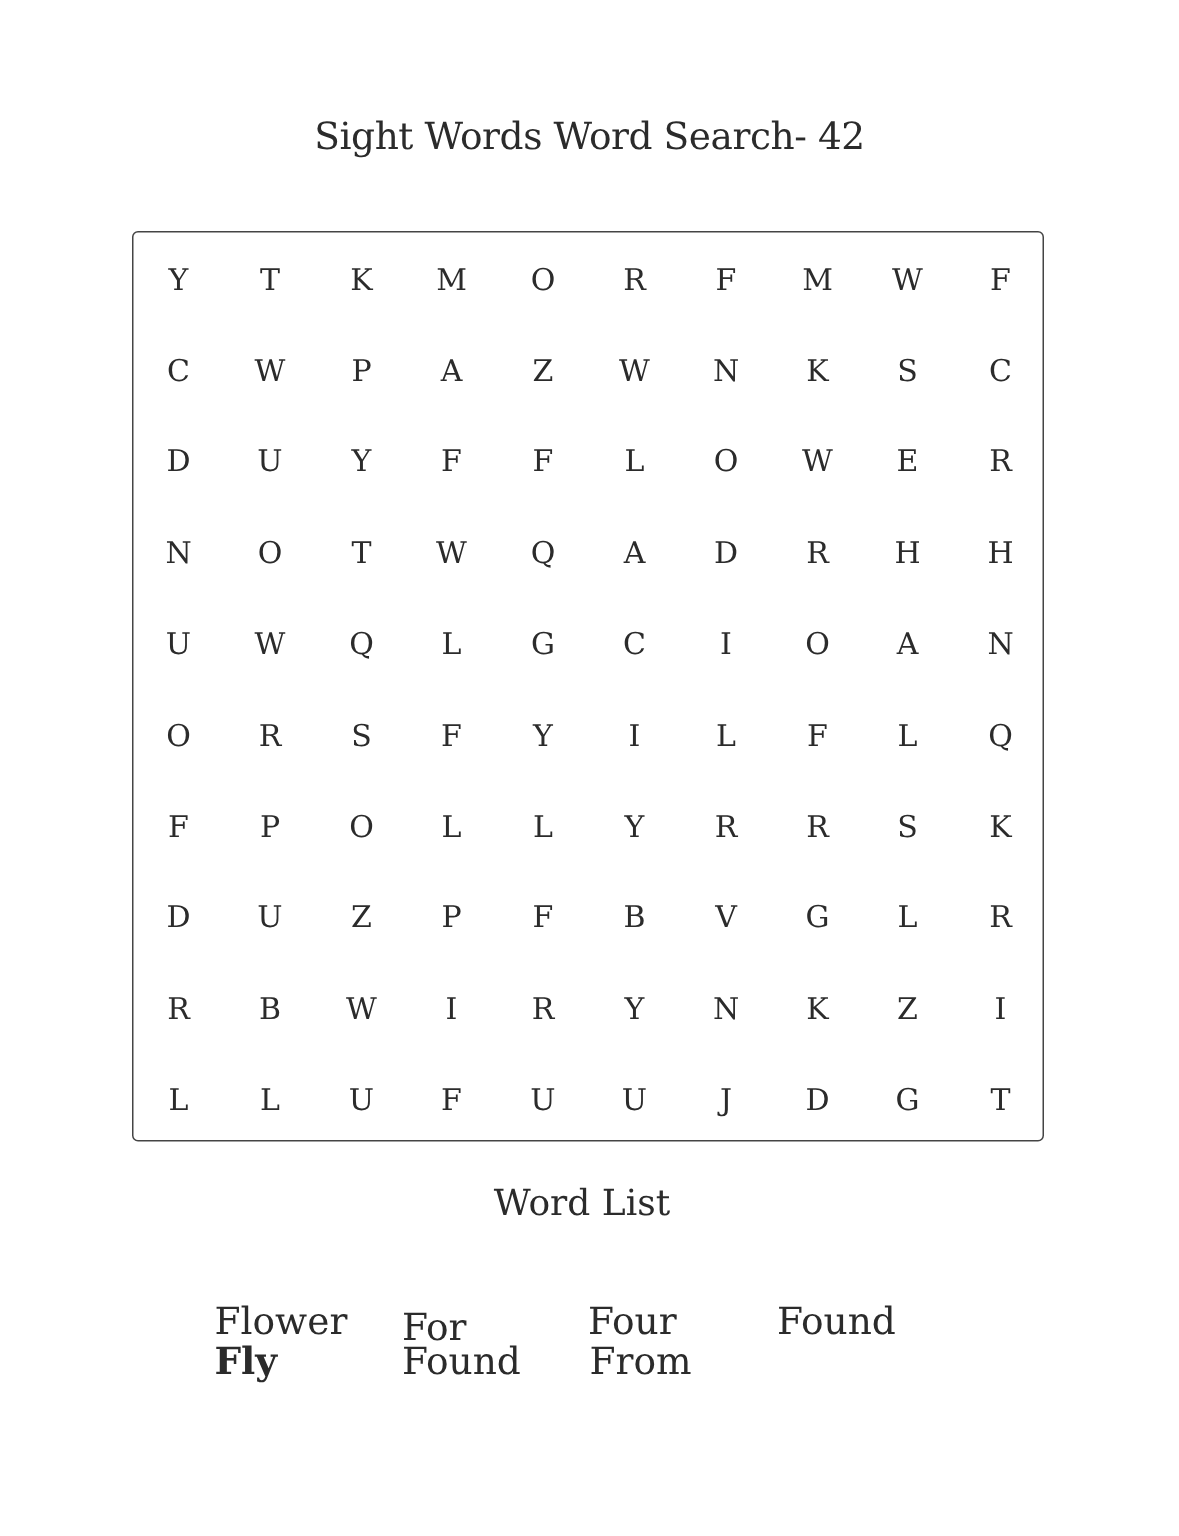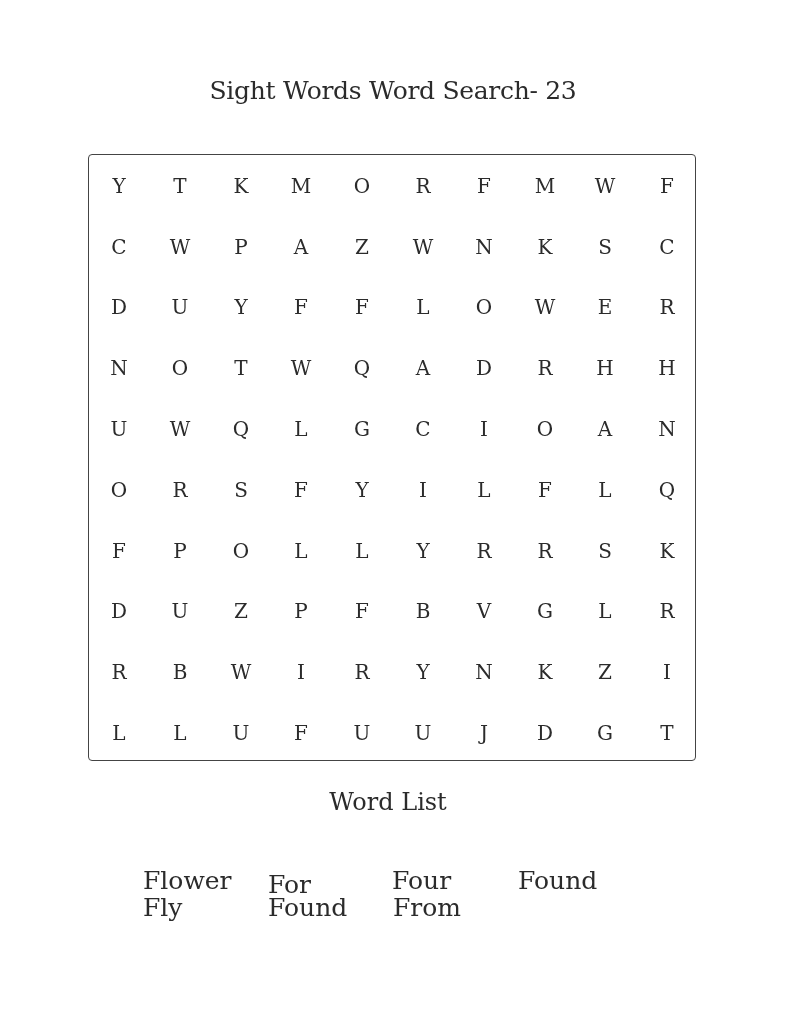--- a/index.html
+++ b/index.html
@@ -58,21 +58,21 @@
     }
     .word {
       position: absolute;
       font-size: 25px;
       line-height: 26px;
     }
   </style>
 </head>
 <body>
 
-<div class="title">Sight Words Word Search- 23</div>
+<div class="title">Sight Words Word Search- 42</div>
 
 <div class="grid-box" id="grid">
     <div class="grid-row" style="top: 16px;">
       <span class="cell" style="left: 30px;">Y</span>
       <span class="cell" style="left: 91px;">T</span>
       <span class="cell" style="left: 152px;">K</span>
       <span class="cell" style="left: 212px;">M</span>
       <span class="cell" style="left: 273px;">O</span>
       <span class="cell" style="left: 334px;">R</span>
       <span class="cell" style="left: 395px;">F</span>
@@ -190,16 +190,16 @@
     </div>
   </div>
 
 <div class="wordlist-title">Word List</div>
 
 <div id="words">
     <span class="word" style="left: 143px; top: 868px;">Flower</span>
     <span class="word" style="left: 268px; top: 872px;">For</span>
     <span class="word" style="left: 392px; top: 868px;">Four</span>
     <span class="word" style="left: 518px; top: 868px;">Found</span>
-    <span class="word" style="left: 143px; top: 895px;">Fly</span>
+    <span class="word" style="left: 143px; top: 895px; font-weight: bold;">Fly</span>
     <span class="word" style="left: 268px; top: 895px;">Found</span>
     <span class="word" style="left: 393px; top: 895px; text-align: center;">From</span>
   </div>
 
 </body></html>

